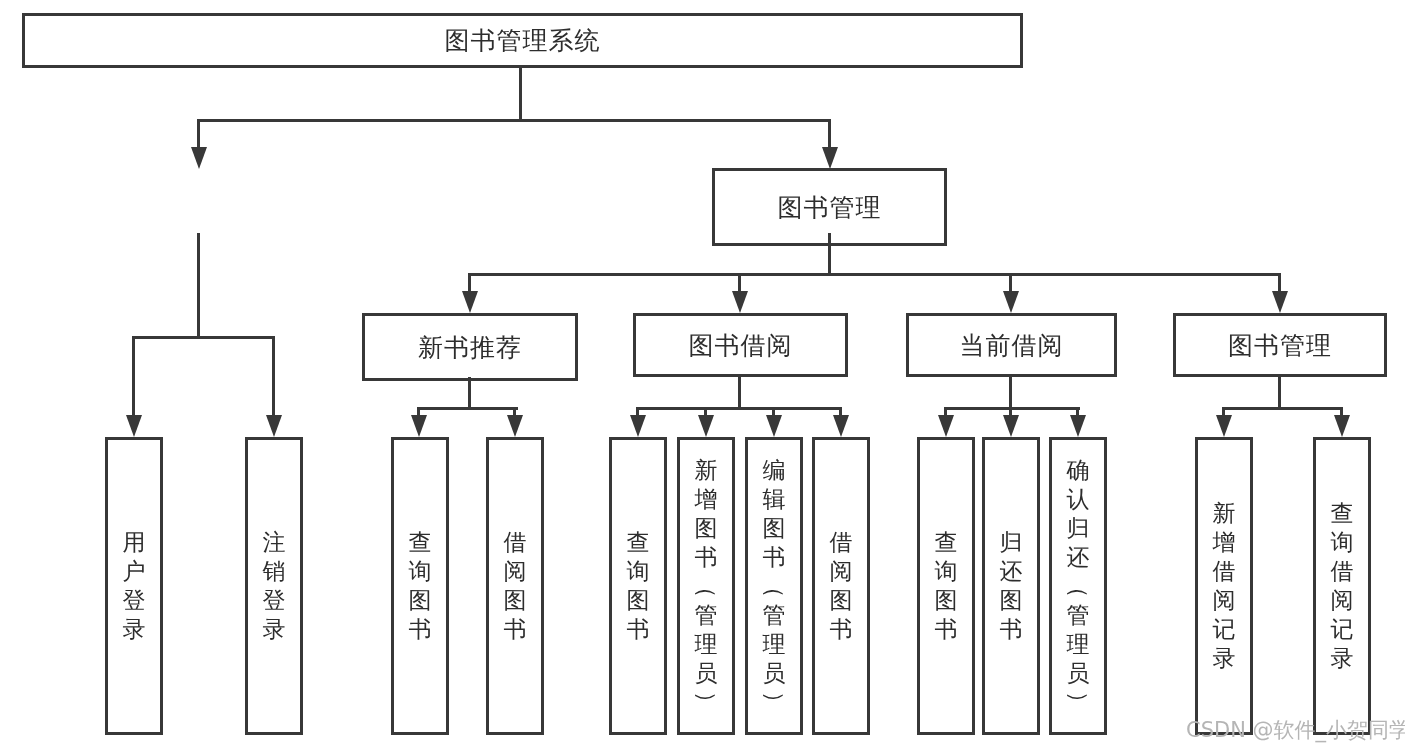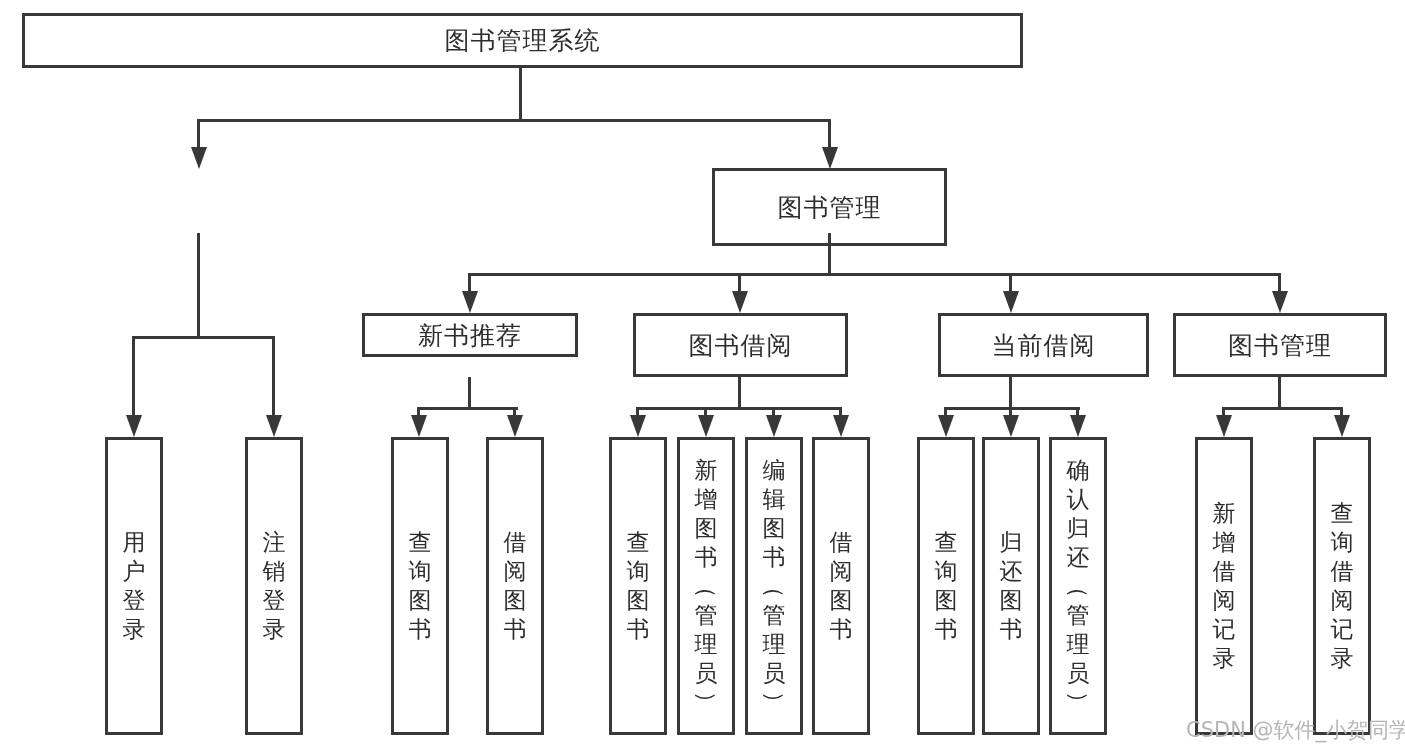--- a/index.html
+++ b/index.html
@@ -102,27 +102,27 @@
   <div class="hline" style="left:468px; top:273px; width:813px;"></div>
   <div class="vline" style="left:468px; top:273px; height:18px;"></div>
   <div class="arrow" style="left:462px; top:291px;"></div>
   <div class="vline" style="left:738px; top:273px; height:18px;"></div>
   <div class="arrow" style="left:732px; top:291px;"></div>
   <div class="vline" style="left:1009px; top:273px; height:18px;"></div>
   <div class="arrow" style="left:1003px; top:291px;"></div>
   <div class="vline" style="left:1278px; top:273px; height:18px;"></div>
   <div class="arrow" style="left:1272px; top:291px;"></div>
 
-  <div class="node" style="left:362px; top:313px; width:216px; height:44px;">
+  <div class="node" style="left:362px; top:313px; width:216px; height:68px;">
     <span class="hlabel">新书推荐</span>
   </div>
   <div class="node" style="left:633px; top:313px; width:215px; height:64px;">
     <span class="hlabel">图书借阅</span>
   </div>
-  <div class="node" style="left:906px; top:313px; width:211px; height:64px;margin-left:32px;">
+  <div class="node" style="left:906px; top:313px; width:211px; height:64px;">
     <span class="hlabel">当前借阅</span>
   </div>
   <div class="node" style="left:1173px; top:313px; width:214px; height:64px;">
     <span class="hlabel">图书管理</span>
   </div>
 
   <div class="vline" style="left:468px; top:377px; height:30px;"></div>
   <div class="hline" style="left:417px; top:407px; width:101px;"></div>
   <div class="vline" style="left:417px; top:407px; height:10px;"></div>
   <div class="arrow" style="left:411px; top:415px;"></div>

